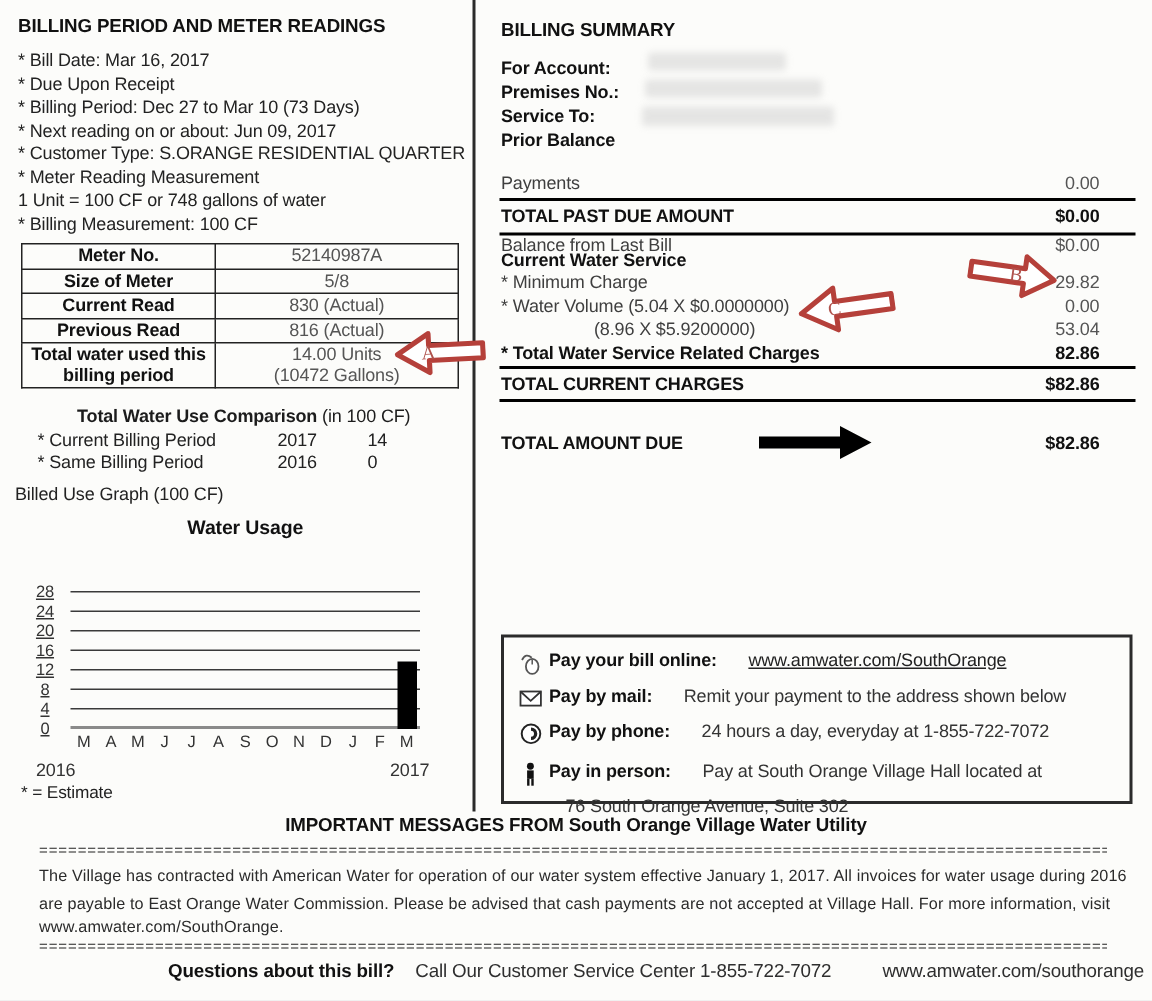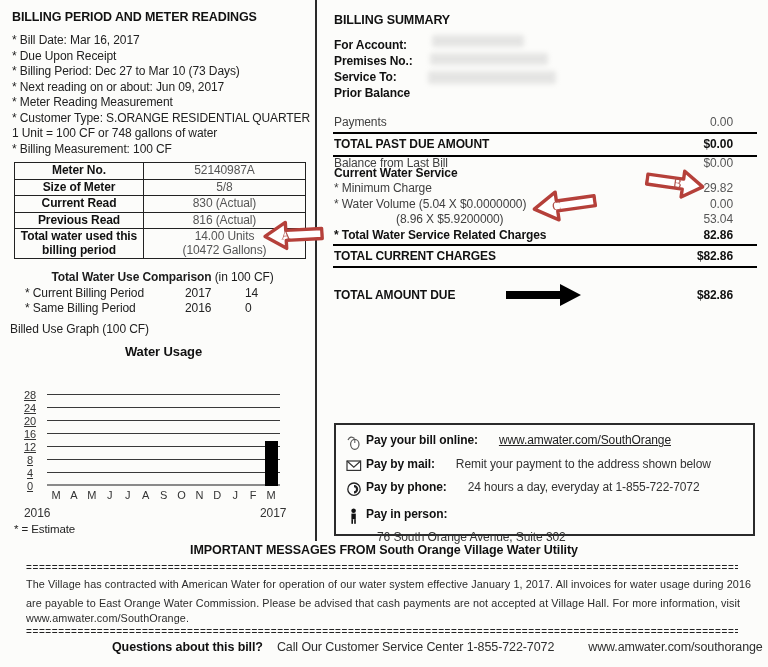--- a/index.html
+++ b/index.html
@@ -80,22 +80,22 @@
 <div class="page">
 
   <div class="abs left-col">
     <div class="abs sec-title" style="top:2px;left:2px;">BILLING PERIOD AND METER READINGS</div>
 
     <div class="abs bullets">
       <div>* Bill Date: Mar 16, 2017</div>
       <div>* Due Upon Receipt</div>
       <div>* Billing Period:  Dec 27 to Mar 10 (73 Days)</div>
       <div>* Next reading on or about: Jun 09, 2017</div>
+      <div>* Customer Type:  S.ORANGE RESIDENTIAL QUARTER</div>
       <div>* Meter Reading Measurement</div>
-      <div>* Customer Type:  S.ORANGE RESIDENTIAL QUARTER</div>
       <div>1 Unit = 100 CF or 748 gallons of water</div>
       <div>* Billing Measurement: 100 CF</div>
     </div>
 
     <table class="abs meter-table">
       <tbody>
           <tr>
         <td class="lbl">Meter No.</td>
         <td class="val">52140987A</td>
       </tr>
@@ -299,20 +299,21 @@
     <div class="pay-row mt4">
       <span class="ic">
         <svg width="16" height="17" viewBox="0 0 16 17">
             <circle cx="7.6" cy="2.8" r="2.3" fill="#111"></circle>
             <rect x="5.4" y="5.6" width="4.4" height="5.6" fill="#111"></rect>
             <rect x="5.4" y="11.2" width="1.6" height="4.6" fill="#111"></rect>
             <rect x="8.2" y="11.2" width="1.6" height="4.6" fill="#111"></rect>
           </svg>
       </span>
       <span class="pay-lbl">Pay in person:</span>
+      <span class="pay-txt">Pay at South Orange Village Hall located at</span>
     </div>
     <div class="pay-cont">76 South Orange Avenue, Suite 302</div>
   </div>
 
   <div class="abs msg-title">IMPORTANT MESSAGES FROM South Orange Village Water Utility</div>
   <div class="abs sep" style="top:562px;">========================================================================================================================================================</div>
   <div class="abs para" style="top:578px;">The Village has contracted with American Water for operation of our water system effective January 1, 2017. All invoices for water usage during 2016</div>
   <div class="abs para" style="top:597px;">are payable to East Orange Water Commission. Please be advised that cash payments are not accepted at Village Hall. For more information, visit</div>
   <div class="abs para" style="top:612px;">www.amwater.com/SouthOrange.</div>
   <div class="abs sep" style="top:626px;">========================================================================================================================================================</div>

